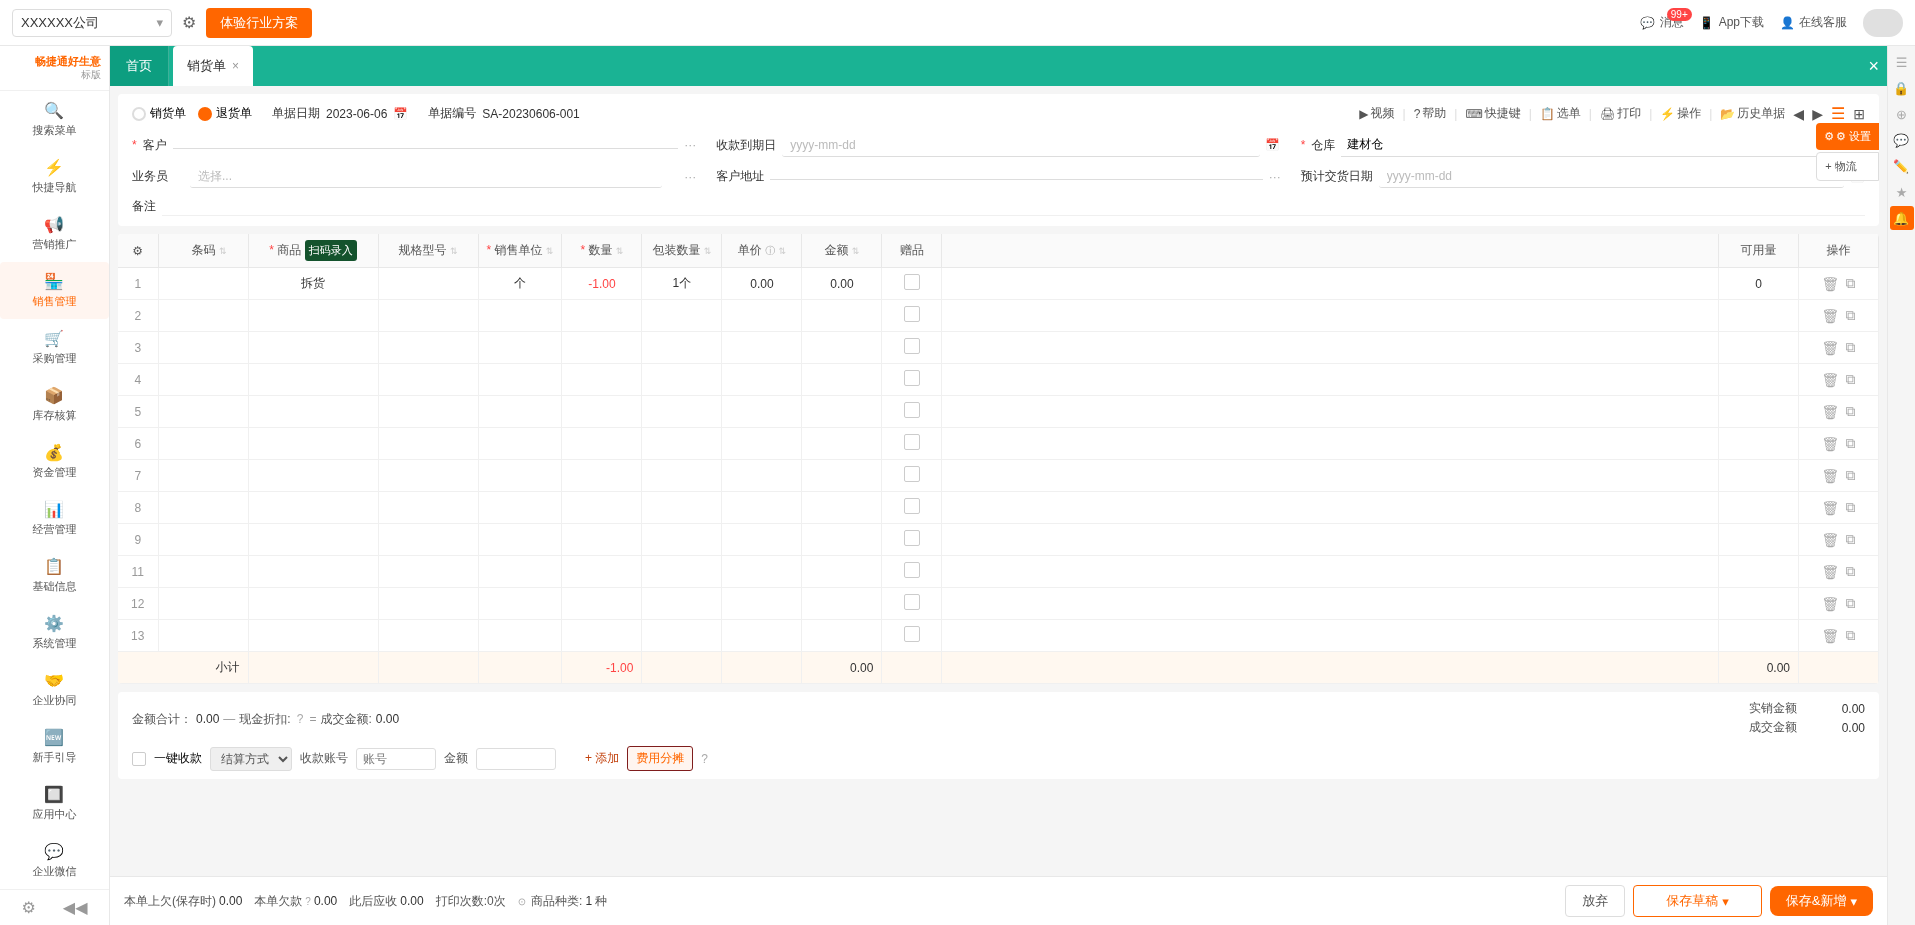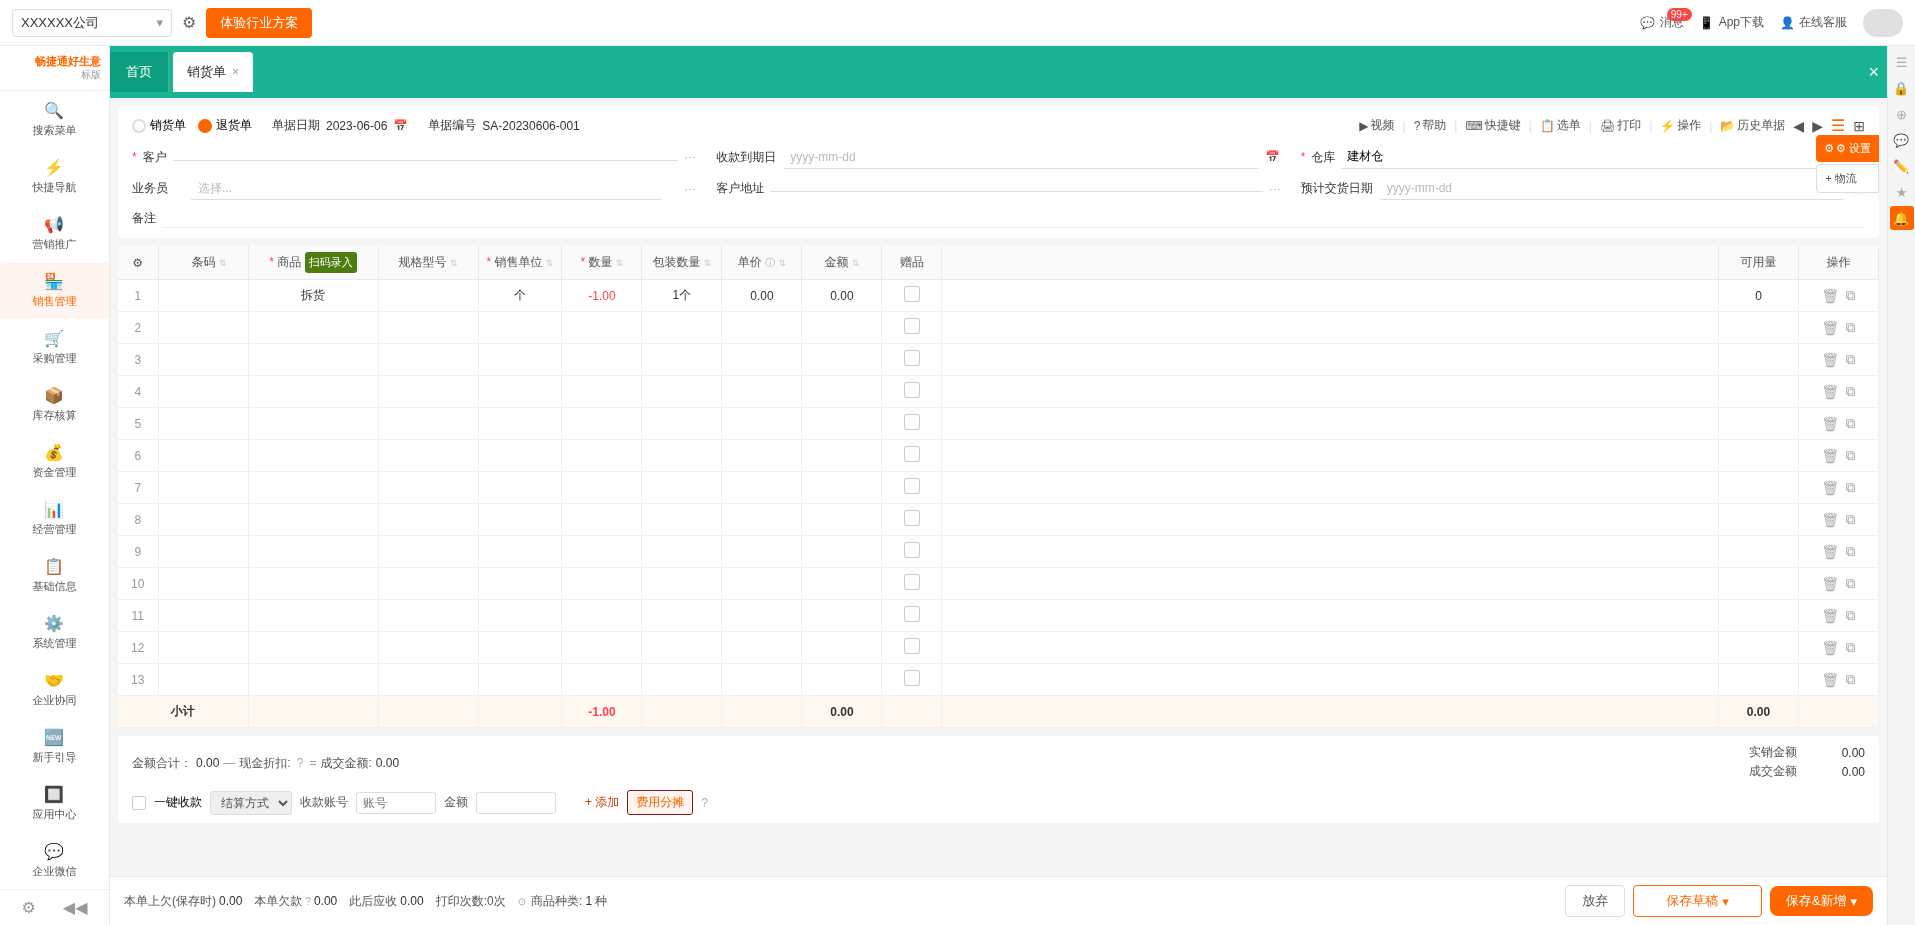--- a/index.html
+++ b/index.html
@@ -4,21 +4,21 @@
   <style>
     * { box-sizing: border-box; margin: 0; padding: 0; }
     body { font-family: 'Microsoft YaHei', Arial, sans-serif; font-size: 12px; background: #f5f5f5; overflow: hidden; height: 925px; }
 
     
     .app-container { display: flex; flex-direction: column; height: 925px; }
     .top-bar { display: flex; align-items: center; background: #fff; height: 46px; padding: 0 12px; border-bottom: 1px solid #e8e8e8; flex-shrink: 0; }
     .main-area { display: flex; flex: 1; overflow: hidden; }
     .sidebar { width: 110px; background: #fff; border-right: 1px solid #e8e8e8; display: flex; flex-direction: column; flex-shrink: 0; }
     .content { flex: 1; display: flex; flex-direction: column; overflow: hidden; }
-    .tab-bar { background: #1ab394; display: flex; align-items: center; height: 52px; padding: 0 0; flex-shrink: 0; }
+    .tab-bar { background: #1ab394; display: flex; align-items: center; height: 40px; padding: 0 0; flex-shrink: 0; }
 
     
     .company-selector { display: flex; align-items: center; border: 1px solid #ddd; border-radius: 4px; padding: 4px 8px; cursor: pointer; min-width: 160px; font-size: 13px; color: #333; }
     .company-selector .arrow { margin-left: auto; color: #999; }
     .settings-icon { margin: 0 10px; color: #666; cursor: pointer; font-size: 16px; }
     .trial-btn { background: #ff6600; color: #fff; border: none; border-radius: 4px; padding: 6px 14px; font-size: 13px; cursor: pointer; }
     .top-right { margin-left: auto; display: flex; align-items: center; gap: 16px; }
     .top-right-item { display: flex; align-items: center; gap: 4px; font-size: 12px; color: #555; cursor: pointer; position: relative; }
     .badge { background: #ff4444; color: #fff; border-radius: 10px; font-size: 10px; padding: 1px 4px; position: absolute; top: -6px; right: -8px; }
     .avatar-placeholder { width: 40px; height: 28px; background: #e0e0e0; border-radius: 14px; }
@@ -51,27 +51,27 @@
     .date-value { color: #333; font-weight: 500; }
     .field-label { color: #333; white-space: nowrap; font-size: 12px; }
     .field-input { flex: 1; border: 1px solid #ddd; border-radius: 3px; padding: 4px 8px; font-size: 12px; color: #333; background: #fff; min-width: 80px; }
     .field-input::placeholder { color: #bbb; }
     .field-dots { color: #aaa; cursor: pointer; }
     .settings-float-btn { background: #ff6600; color: #fff; border-radius: 4px 0 0 4px; padding: 6px 8px; font-size: 11px; cursor: pointer; display: flex; align-items: center; gap: 2px; }
     .logistics-float-btn { background: #fff; border: 1px solid #ddd; border-radius: 4px 0 0 4px; padding: 6px 8px; font-size: 11px; cursor: pointer; color: #555; display: flex; align-items: center; gap: 2px; }
 
     
     .table-container { background: #fff; border-radius: 4px; overflow: hidden; margin-bottom: 8px; }
-    .scan-btn { background: #4d7c0f; color: #fff; border: none; border-radius: 3px; padding: 3px 4px; font-size: 11px; cursor: pointer; }
+    .scan-btn { background: #14532d; color: #fff; border: none; border-radius: 3px; padding: 3px 4px; font-size: 11px; cursor: pointer; }
     table { width: 100%; border-collapse: collapse; font-size: 12px; }
     th { background: #fafafa; border-bottom: 1px solid #e8e8e8; border-right: 1px solid #e8e8e8; padding: 6px 8px; text-align: center; color: #555; font-weight: normal; white-space: nowrap; }
     td { border-bottom: 1px solid #f0f0f0; border-right: 1px solid #f0f0f0; padding: 5px 8px; text-align: center; color: #333; height: 32px; }
     .td-number { color: #999; }
     .td-red { color: #ff4444; }
-    .subtotal-row td { background: #fff8f0; font-weight: 700; }
+    .subtotal-row td { background: #fff8f0; font-weight: 400; text-align: right; }
     .col-index { width: 40px; }
     .col-barcode { width: 90px; padding-left: 20px; }
     .col-product { width: 130px; }
     .col-spec { width: 100px; }
     .col-unit { width: 80px; }
     .col-qty { width: 80px; }
     .col-pack { width: 80px; }
     .col-price { width: 80px; }
     .col-amount { width: 80px; }
     .col-gift { width: 60px; }
@@ -587,40 +587,20 @@
                 <td></td>
                   <td></td>
                 <td>
                     <div class="op-icons">
                       <span class="op-icon">🗑</span>
                       <span class="op-icon">⧉</span>
                     </div>
                   </td>
               </tr>
               <tr>
-                <td class="td-number">10</td>
-                <td></td>
-                  <td></td>
-                  <td></td>
-                  <td></td>
-                  <td></td>
-                  <td></td>
-                  <td></td>
-                  <td></td>
-                <td><span class="checkbox-cell"></span></td>
-                <td></td>
-                  <td></td>
-                <td>
-                    <div class="op-icons">
-                      <span class="op-icon">🗑</span>
-                      <span class="op-icon">⧉</span>
-                    </div>
-                  </td>
-              </tr>
-              <tr>
                 <td class="td-number">11</td>
                 <td></td>
                   <td></td>
                   <td></td>
                   <td></td>
                   <td></td>
                   <td></td>
                   <td></td>
                   <td></td>
                 <td><span class="checkbox-cell"></span></td>

